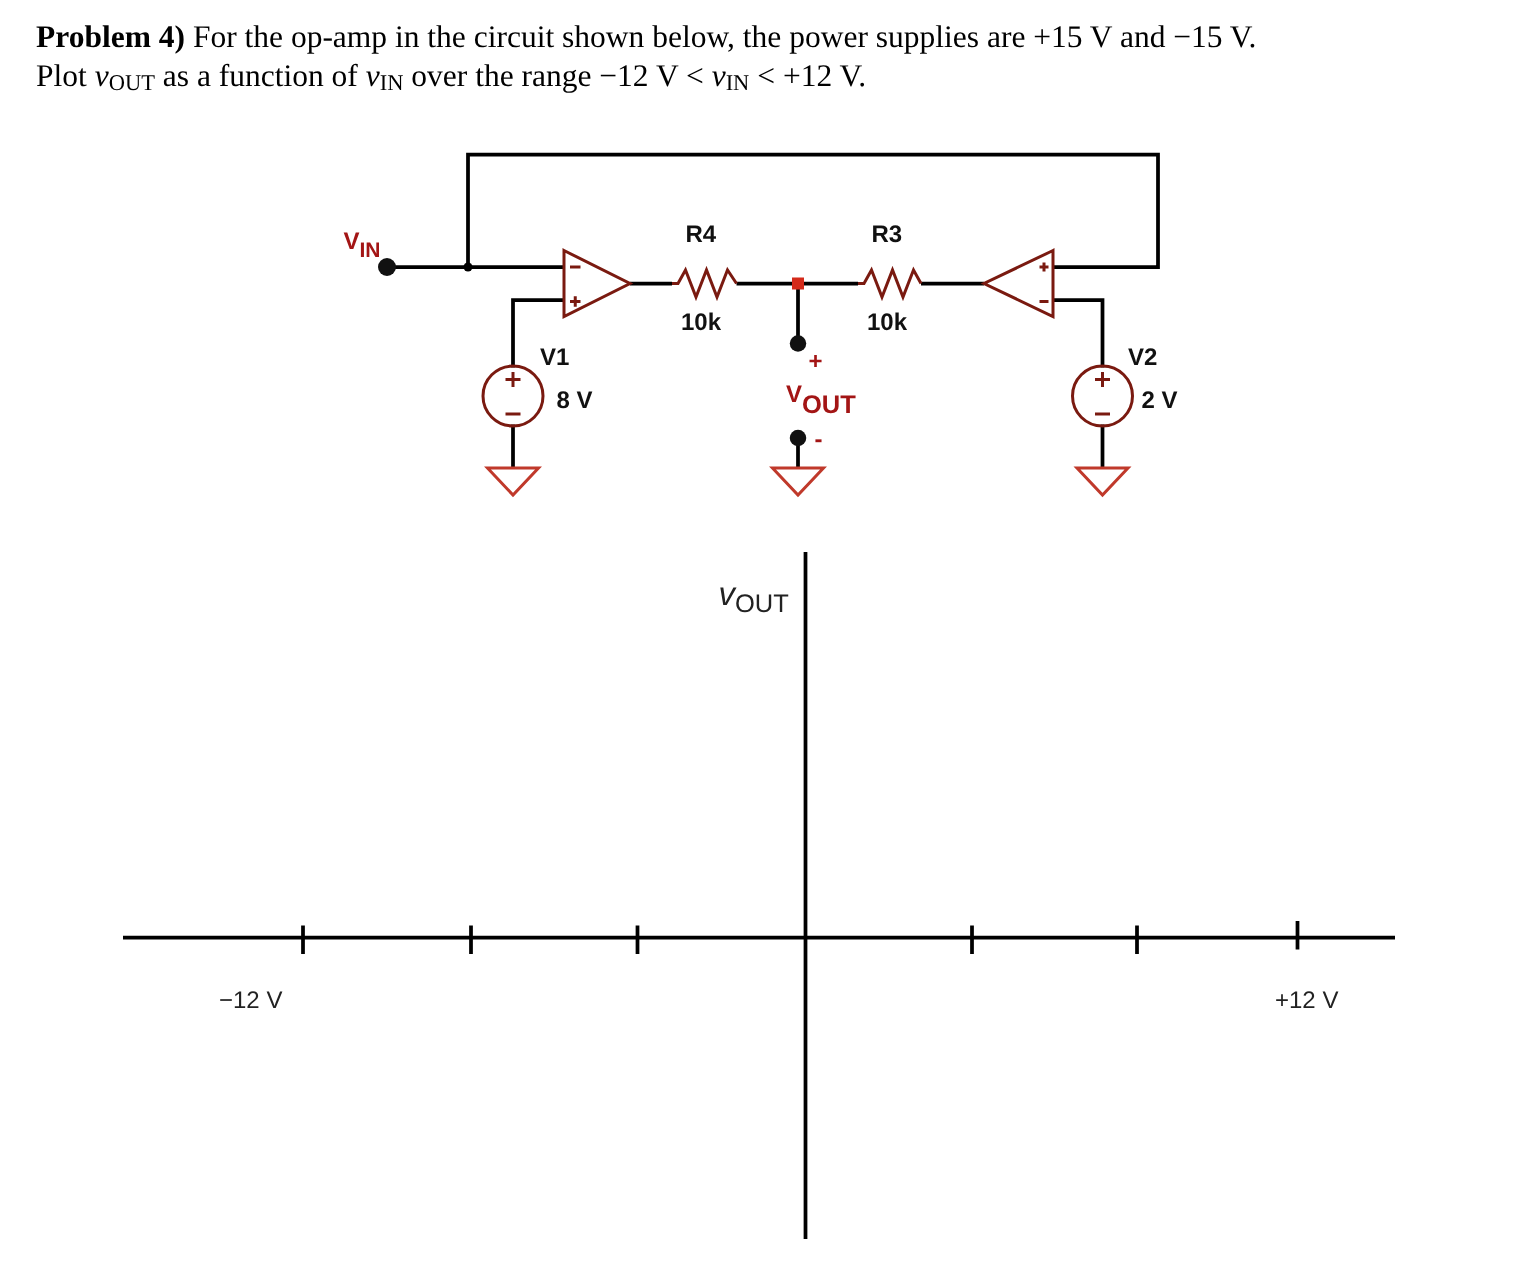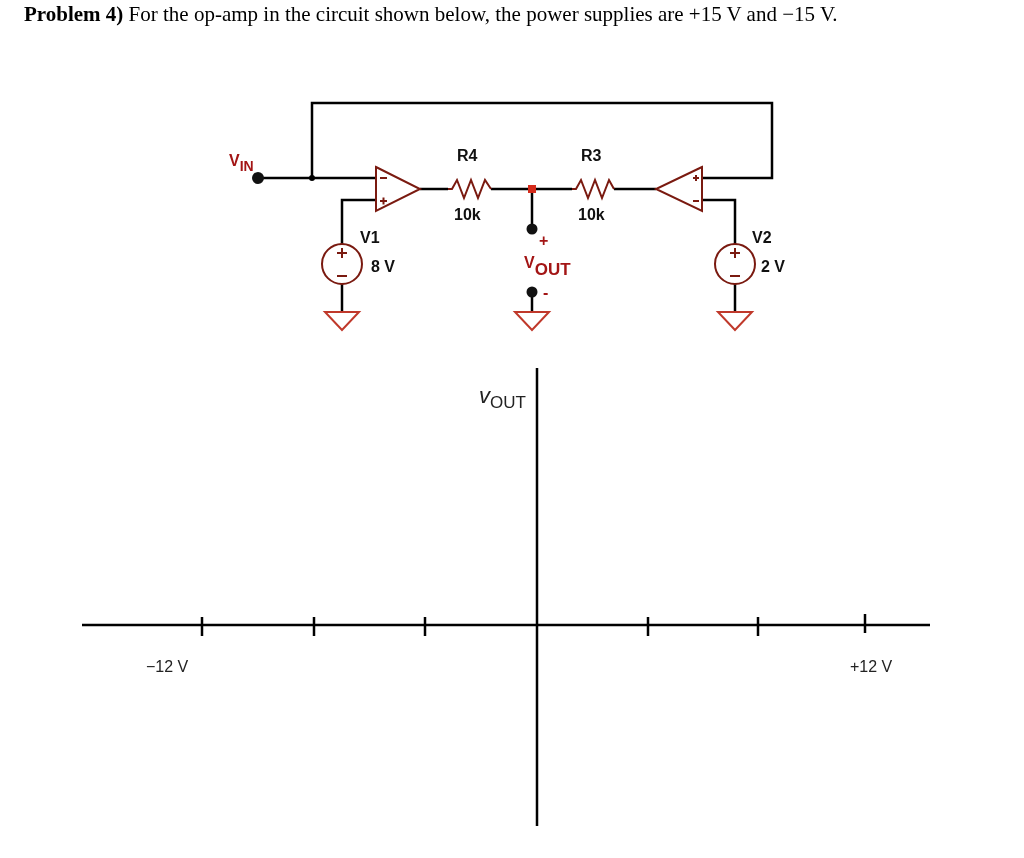--- a/index.html
+++ b/index.html
@@ -1,30 +1,31 @@
 <!DOCTYPE html>
 <html><head>
 <meta charset="utf-8">
 <style>
   html, body { margin:0; padding:0; background:#ffffff; }
   body { width:1024px; height:858px; position:relative; overflow:hidden; font-family:"Liberation Serif", serif; color:#000; }
-  .problem { position:absolute; left:24px; top:1px; width:990px; font-size:21px; line-height:26px; }
+  .problem { position:absolute; left:24px; top:11px; width:990px; font-size:21px; line-height:26px; }
   .problem .b { font-weight:bold; }
   .problem sub { font-size:15px; vertical-align:-3px; font-style:normal; }
   .problem i { font-style:italic; }
   svg { position:absolute; left:0; top:0; }
   .lbl { font-family:"Liberation Sans", sans-serif; font-weight:bold; font-size:16px; fill:#111; }
   .red { fill:#a31515; }
   .axlbl { font-family:"Liberation Sans", sans-serif; font-size:16px; fill:#222; }
 </style>
 </head>
 <body>
 
 <div class="problem">
   <div><span class="b">Problem 4)</span><span> For the op-amp in the circuit shown below, the power supplies are +15 V and −15 V.</span></div>
+  <div><span>Plot </span><i>v</i><sub>OUT</sub><span> as a function of </span><i>v</i><sub>IN</sub><span> over the range −12 V &lt; </span><i>v</i><sub>IN</sub><span> &lt; +12 V.</span></div>
 </div>
 
 <svg width="1024" height="858" viewBox="0 0 1024 858">
 
   <g stroke="#000" stroke-width="2.5" fill="none">
 
     <polyline points="312,178 312,103 772,103 772,178 702,178"></polyline>
 
     <line x1="258" y1="178" x2="376" y2="178"></line>
 

